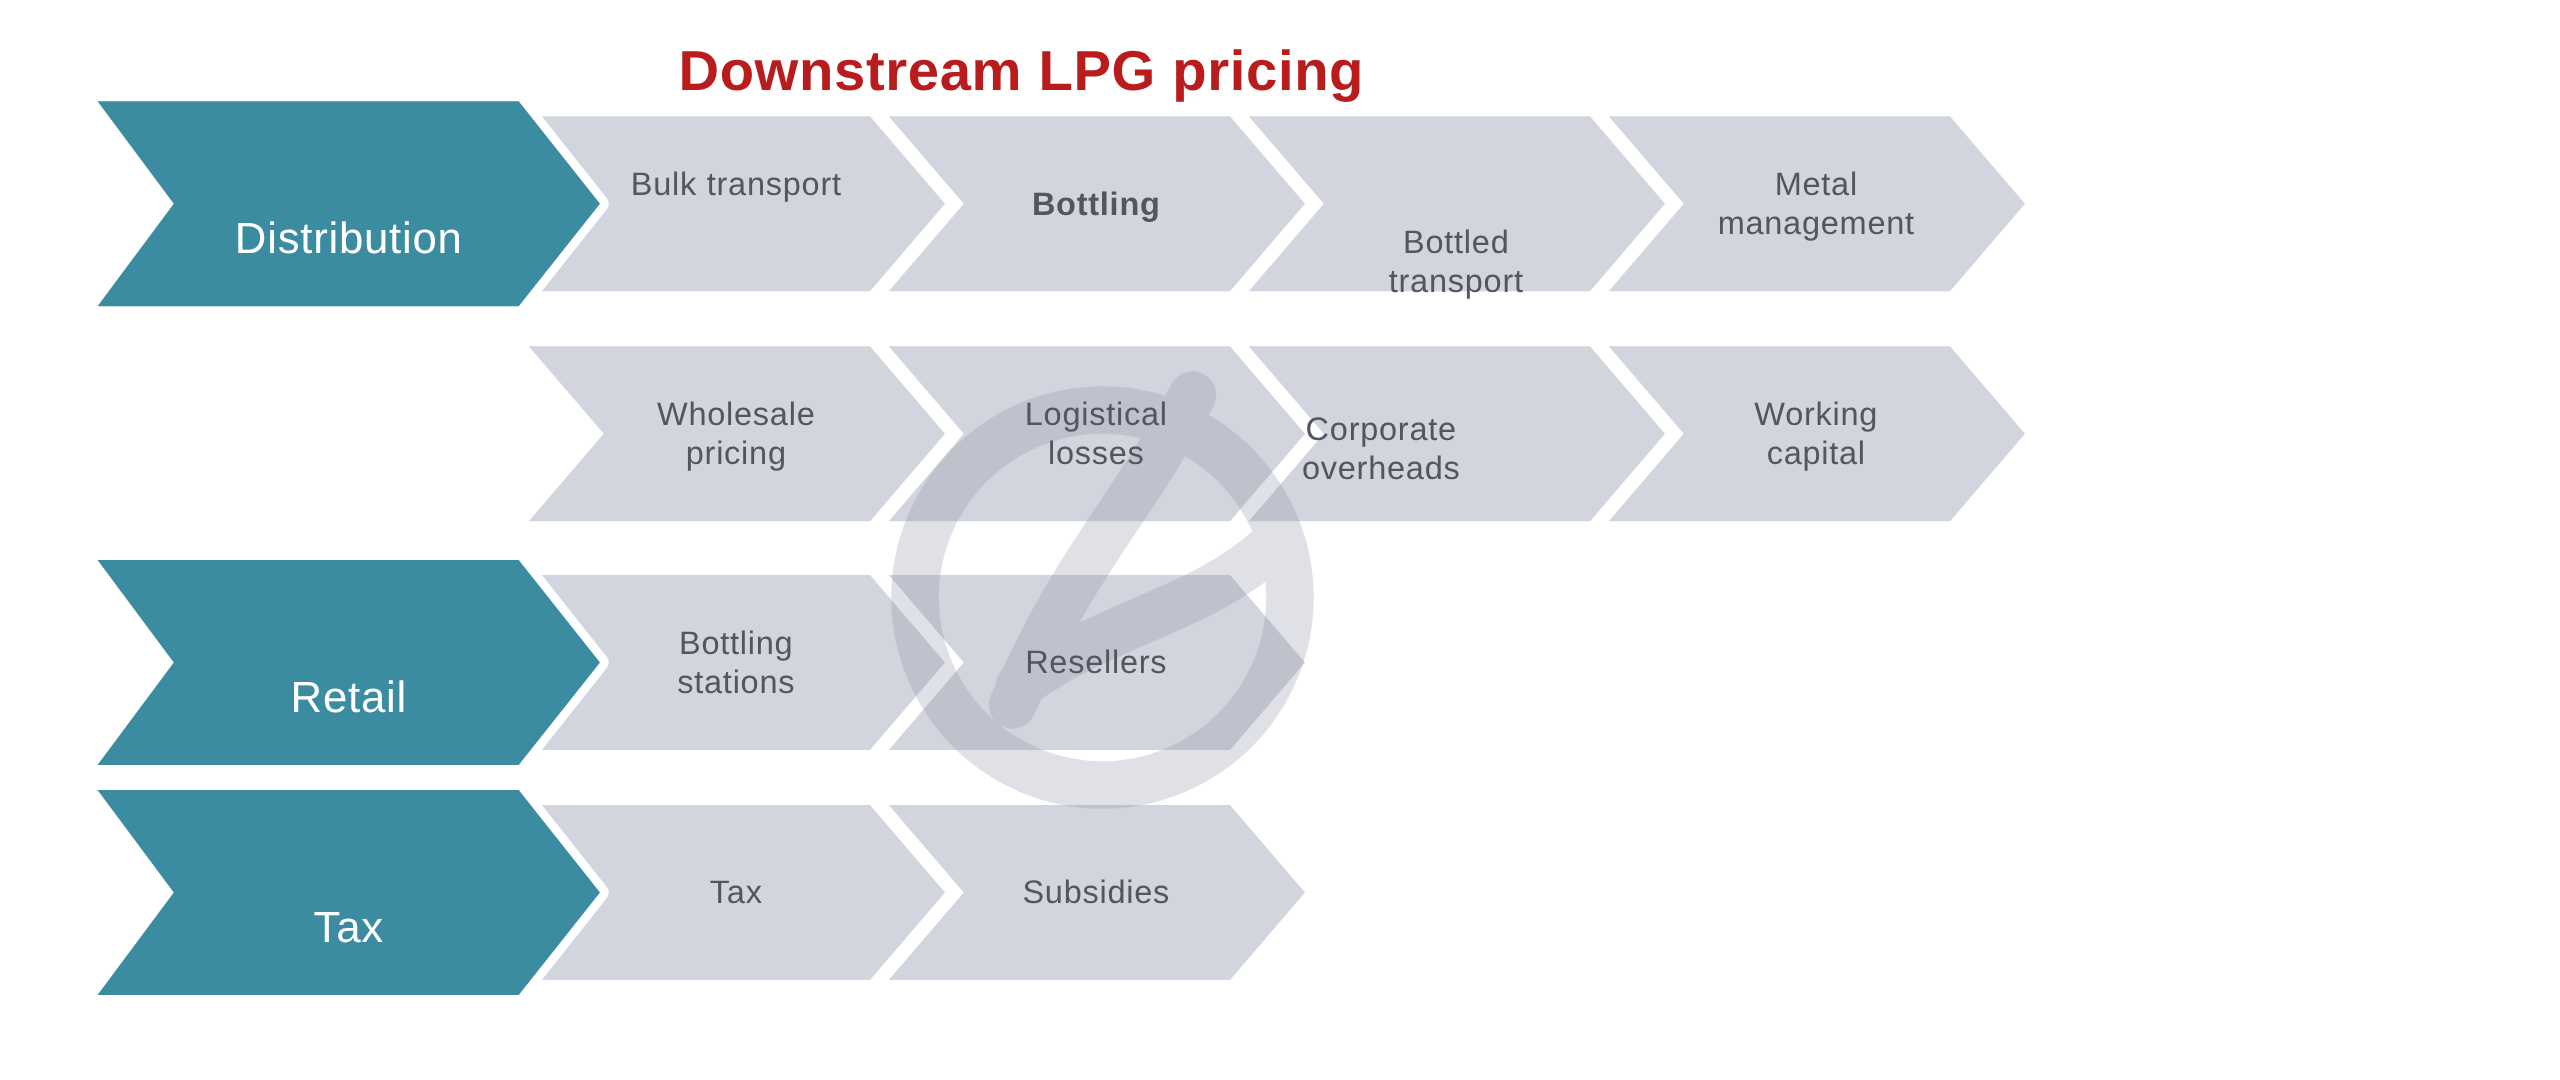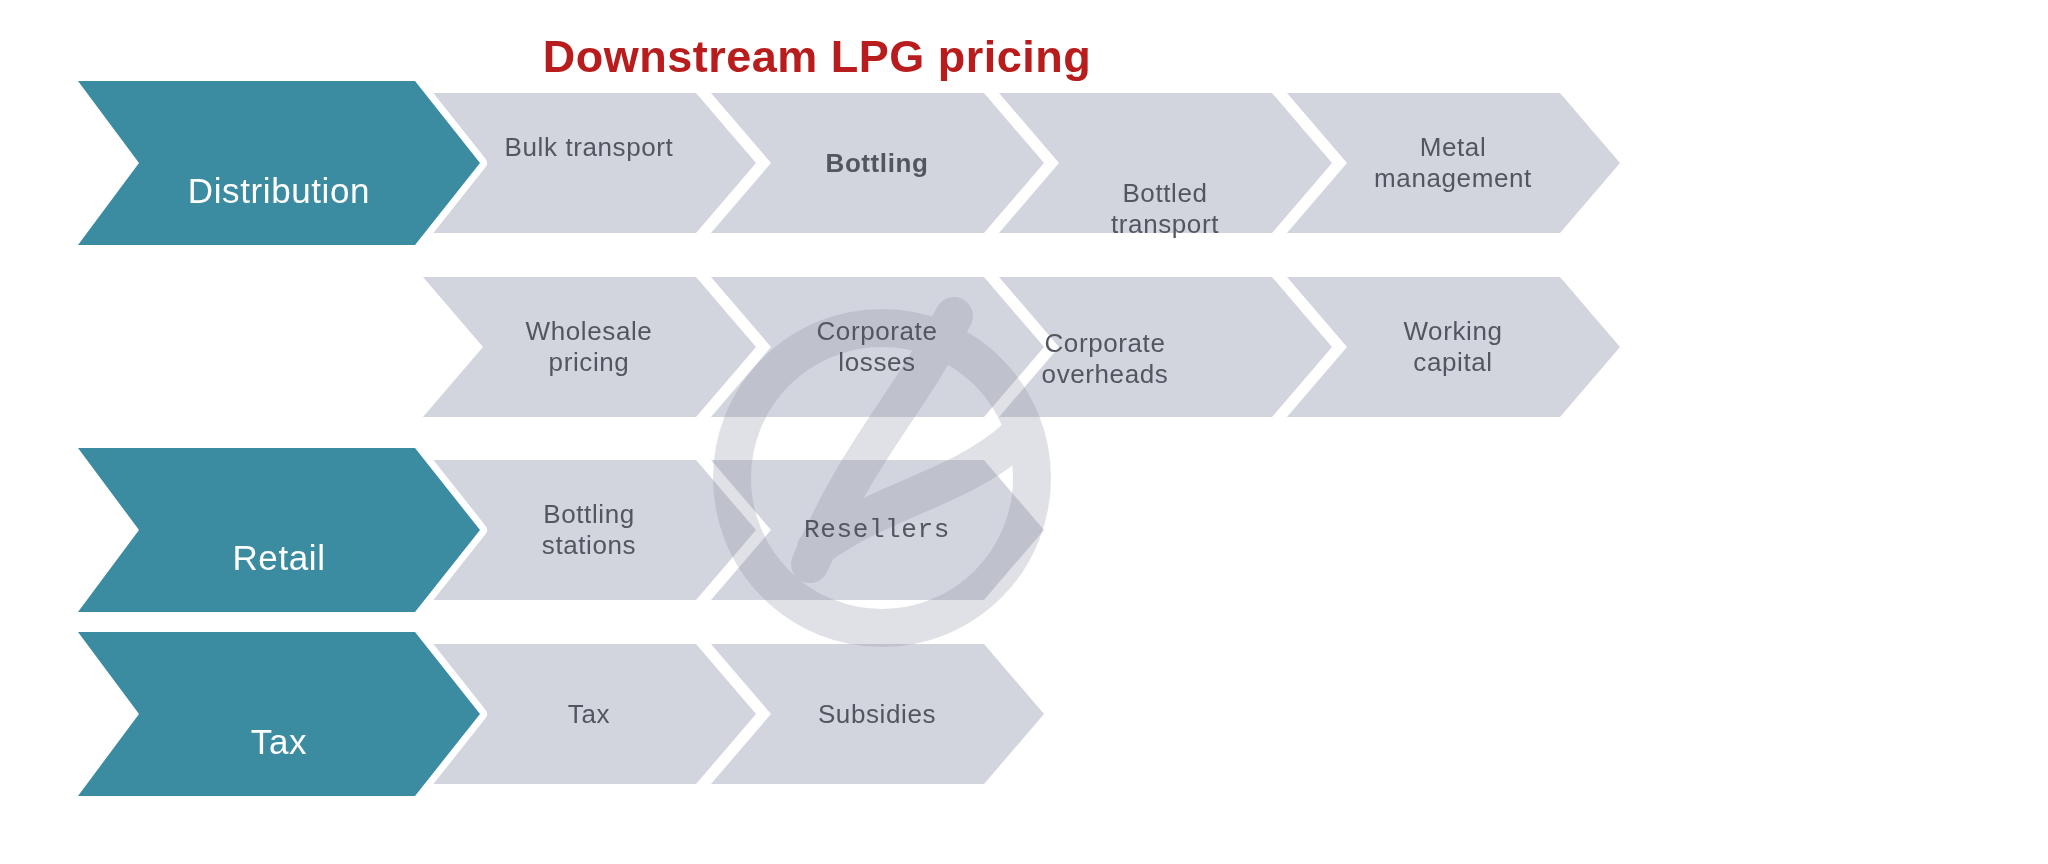--- a/index.html
+++ b/index.html
@@ -101,25 +101,25 @@
   </svg>
 
 
   <div class="lbl header" style="left:279px; top:163px;">Distribution</div>
   <div class="lbl step wide" style="left:589px;  top:147px;">Bulk transport</div>
   <div class="lbl step wide" style="left:877px;  top:163px;font-weight:bold;">Bottling</div>
   <div class="lbl step narrow" style="left:1165px; top:163px;margin-top:46px;">Bottled transport</div>
   <div class="lbl step narrow" style="left:1453px; top:163px;">Metal management</div>
 
   <div class="lbl step narrow" style="left:589px;  top:347px;">Wholesale pricing</div>
-  <div class="lbl step narrow" style="left:877px;  top:347px;">Corporate losses</div>
+  <div class="lbl step narrow" style="left:877px;  top:347px;">Logistical losses</div>
   <div class="lbl step narrow" style="left:1105px; top:347px;margin-top:12px;">Corporate overheads</div>
   <div class="lbl step narrow" style="left:1453px; top:347px;">Working capital</div>
 
   <div class="lbl header" style="left:279px; top:530px;">Retail</div>
   <div class="lbl step narrow" style="left:589px; top:530px;">Bottling stations</div>
-  <div class="lbl step wide" style="left:877px; top:530px;font-family:Liberation Mono, monospace;">Resellers</div>
+  <div class="lbl step wide" style="left:877px; top:530px;">Resellers</div>
 
   <div class="lbl header" style="left:279px; top:714px;">Tax</div>
   <div class="lbl step wide" style="left:589px; top:714px;">Tax</div>
   <div class="lbl step wide" style="left:877px; top:714px;">Subsidies</div>
 
 </div>
 
 </body></html>

